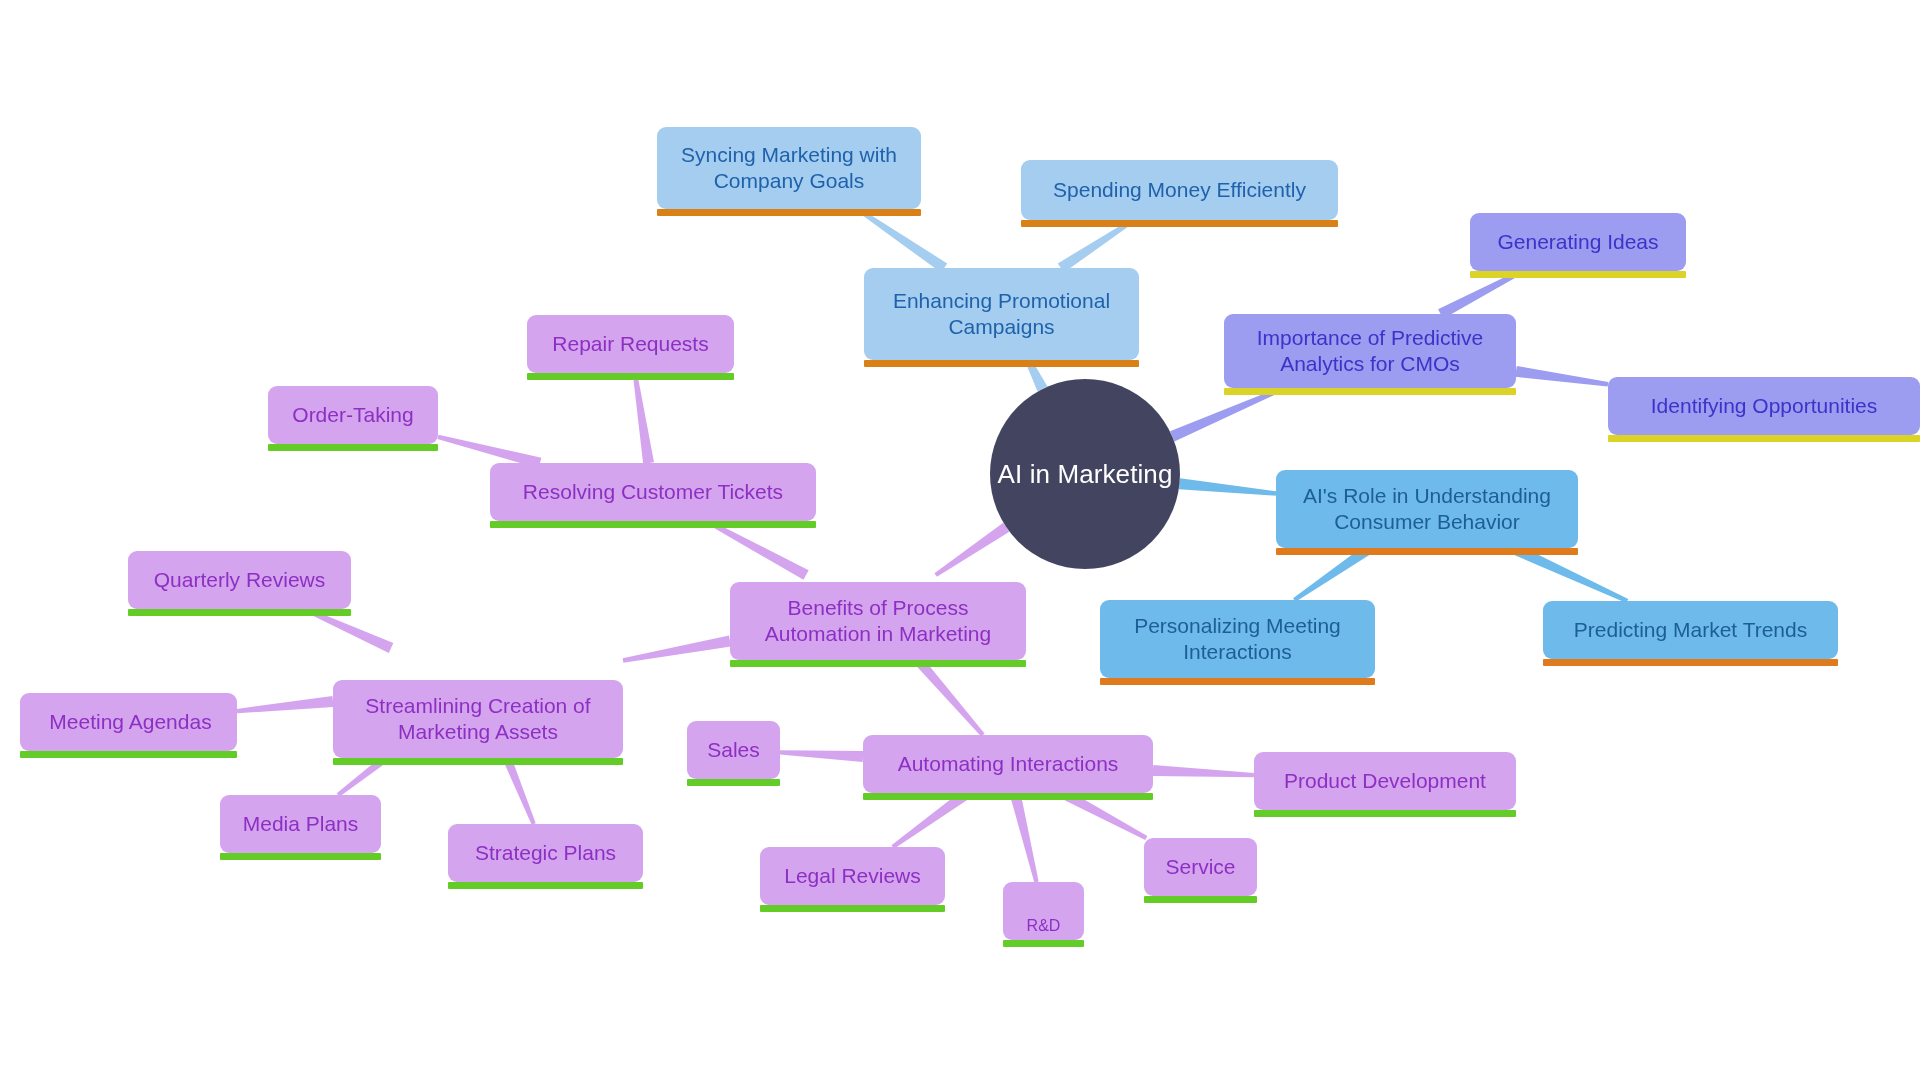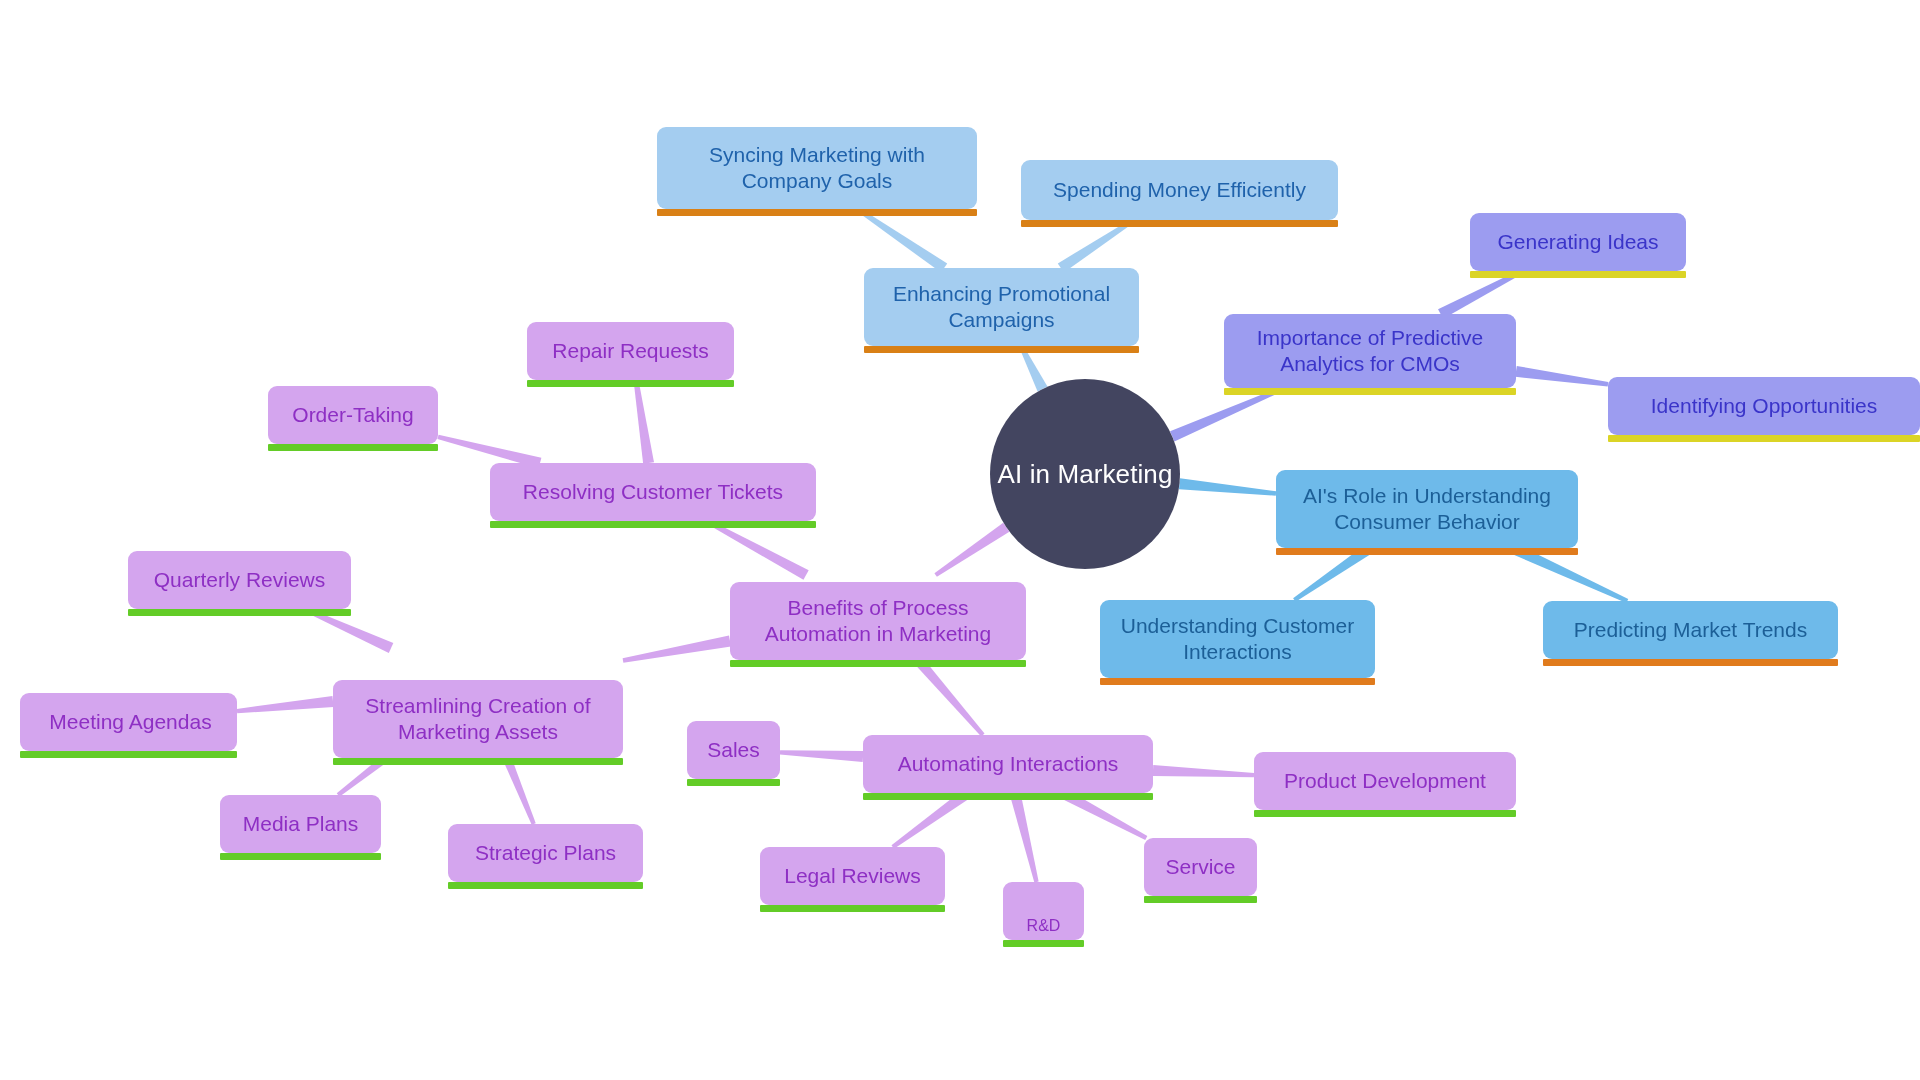--- a/index.html
+++ b/index.html
@@ -98,25 +98,25 @@
       <polygon points="863.2801458990798,751.1118752193233 780.112058359632,750.1744404338132 779.887941640368,754.568728965094 862.7198541009202,762.0975965475254" fill="#D4A5EE"></polygon>
       <polygon points="1152.7522411539696,776.0328783004312 1253.9008964615878,777.2906049010744 1254.0991035384122,772.8950714914986 1153.2477588460304,765.0440447764919" fill="#D4A5EE"></polygon>
       <polygon points="964.5221751302755,788.5371055539604 891.4776200521103,845.2148422215841 894.0491656621755,848.7851577784159 970.9510391554387,797.4628944460396" fill="#D4A5EE"></polygon>
       <polygon points="1009.6570922721512,794.2911154601221 1034.3580750040985,882.5164461840488 1038.6351222748128,881.4835538159512 1020.3497104489372,791.7088845398779" fill="#D4A5EE"></polygon>
       <polygon points="1059.6042584779452,797.8494499979776 1145.263062614479,839.939779999191 1147.3388791330938,836.060220000809 1064.793799774482,788.1505500020224" fill="#D4A5EE"></polygon>
     </svg>
   <div id="node-layer">
       <div class="root-node" style="left: 990px; top: 379px; width: 190px; height: 190px; background: rgb(67, 69, 96); color: rgb(255, 255, 255);">
         <span>AI in Marketing</span>
       </div>
-      <div class="node t-blue-light" style="left: 864px; top: 268px; width: 275px; height: 78px; font-size: 21px;">
+      <div class="node t-blue-light" style="left: 864px; top: 268px; width: 275px; height: 92px; font-size: 21px;">
         <span class="label">Enhancing Promotional Campaigns</span>
         <span class="underline"></span>
       </div>
-      <div class="node t-blue-light" style="left: 657px; top: 127px; width: 320px; height: 82px; font-size: 21px;">
+      <div class="node t-blue-light" style="left: 657px; top: 127px; width: 264px; height: 82px; font-size: 21px;">
         <span class="label">Syncing Marketing with Company Goals</span>
         <span class="underline"></span>
       </div>
       <div class="node t-blue-light" style="left: 1021px; top: 160px; width: 317px; height: 60px; font-size: 21px;">
         <span class="label">Spending Money Efficiently</span>
         <span class="underline"></span>
       </div>
       <div class="node t-periwinkle" style="left: 1224px; top: 314px; width: 292px; height: 74px; font-size: 21px;">
         <span class="label">Importance of Predictive Analytics for CMOs</span>
         <span class="underline"></span>
@@ -127,36 +127,36 @@
       </div>
       <div class="node t-periwinkle" style="left: 1608px; top: 377px; width: 312px; height: 58px; font-size: 21px;">
         <span class="label">Identifying Opportunities</span>
         <span class="underline"></span>
       </div>
       <div class="node t-blue-strong" style="left: 1276px; top: 470px; width: 302px; height: 78px; font-size: 21px;">
         <span class="label">AI's Role in Understanding Consumer Behavior</span>
         <span class="underline"></span>
       </div>
       <div class="node t-blue-strong" style="left: 1100px; top: 600px; width: 275px; height: 78px; font-size: 21px;">
-        <span class="label">Understanding Customer Interactions</span>
+        <span class="label">Personalizing Meeting Interactions</span>
         <span class="underline"></span>
       </div>
       <div class="node t-blue-strong" style="left: 1543px; top: 601px; width: 295px; height: 58px; font-size: 21px;">
         <span class="label">Predicting Market Trends</span>
         <span class="underline"></span>
       </div>
       <div class="node t-orchid" style="left: 730px; top: 575px; width: 296px; height: 78px; font-size: 21px; margin-top: 7px;">
         <span class="label">Benefits of Process Automation in Marketing</span>
         <span class="underline"></span>
       </div>
       <div class="node t-orchid" style="left: 490px; top: 463px; width: 326px; height: 58px; font-size: 21px;">
         <span class="label">Resolving Customer Tickets</span>
         <span class="underline"></span>
       </div>
-      <div class="node t-orchid" style="left: 527px; top: 315px; width: 207px; height: 58px; font-size: 21px; margin-top: 7px;">
+      <div class="node t-orchid" style="left: 527px; top: 315px; width: 207px; height: 58px; font-size: 21px;">
         <span class="label">Repair Requests</span>
         <span class="underline"></span>
       </div>
       <div class="node t-orchid" style="left: 268px; top: 386px; width: 170px; height: 58px; font-size: 21px;">
         <span class="label">Order-Taking</span>
         <span class="underline"></span>
       </div>
       <div class="node t-orchid" style="left: 333px; top: 680px; width: 290px; height: 78px; font-size: 21px;">
         <span class="label">Streamlining Creation of Marketing Assets</span>
         <span class="underline"></span>

